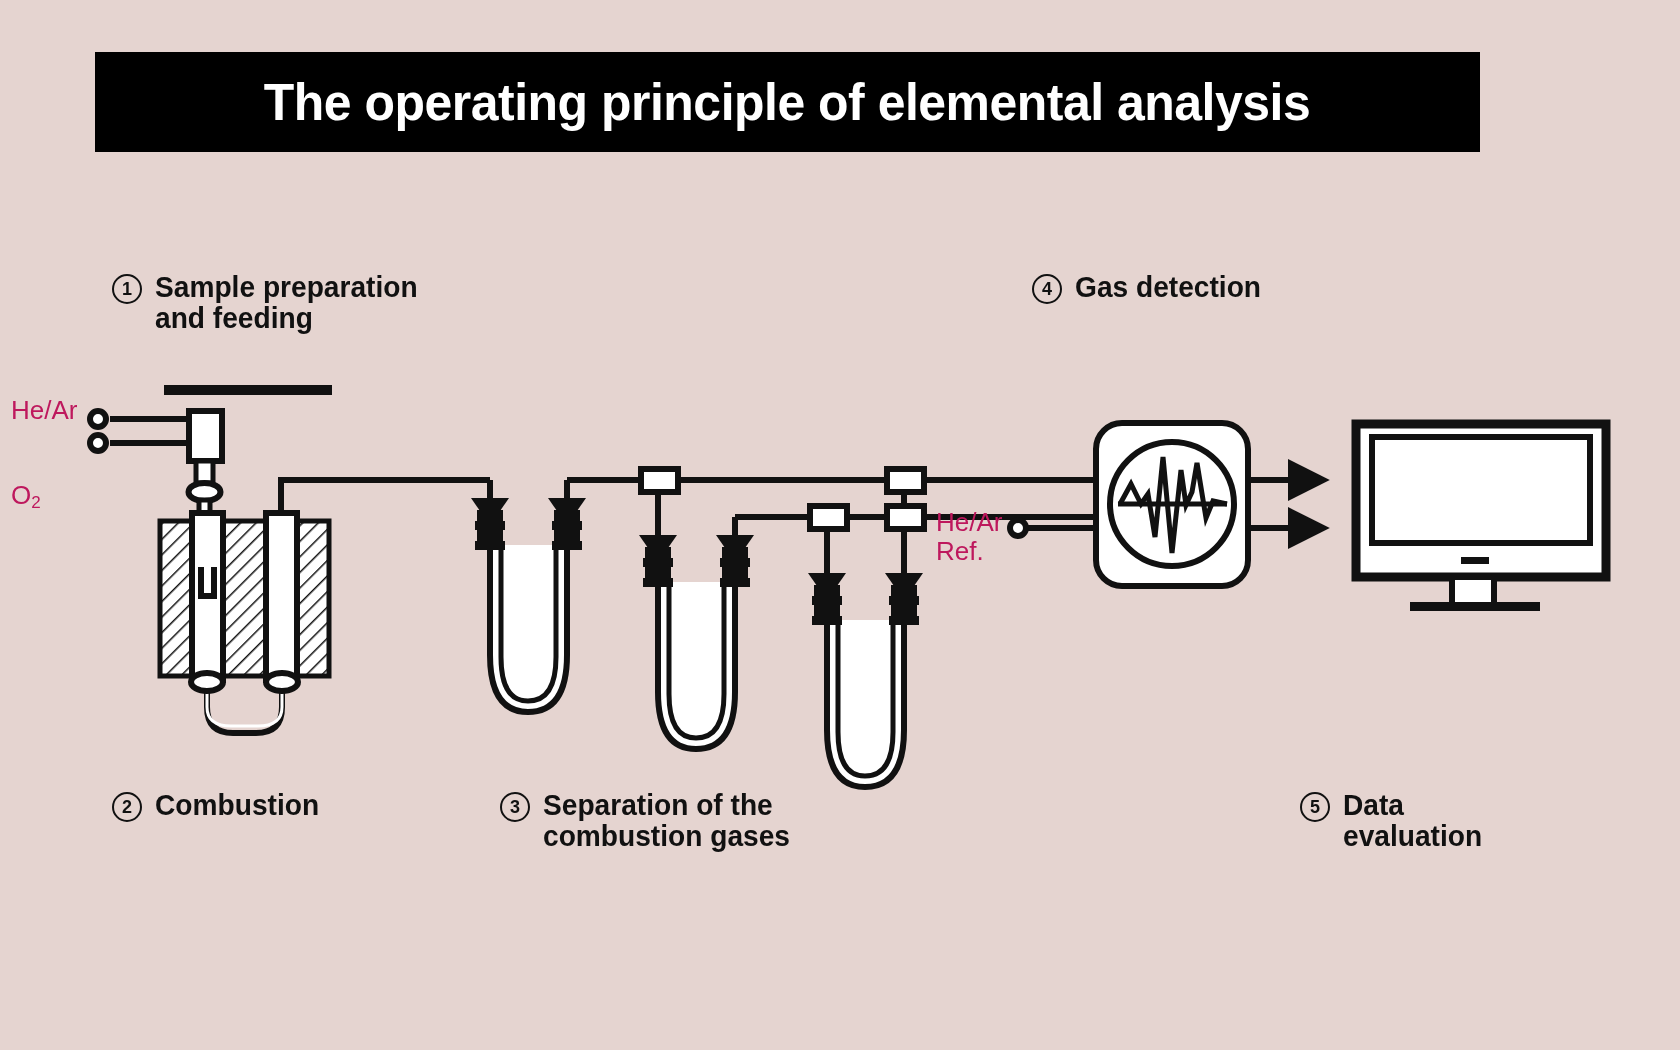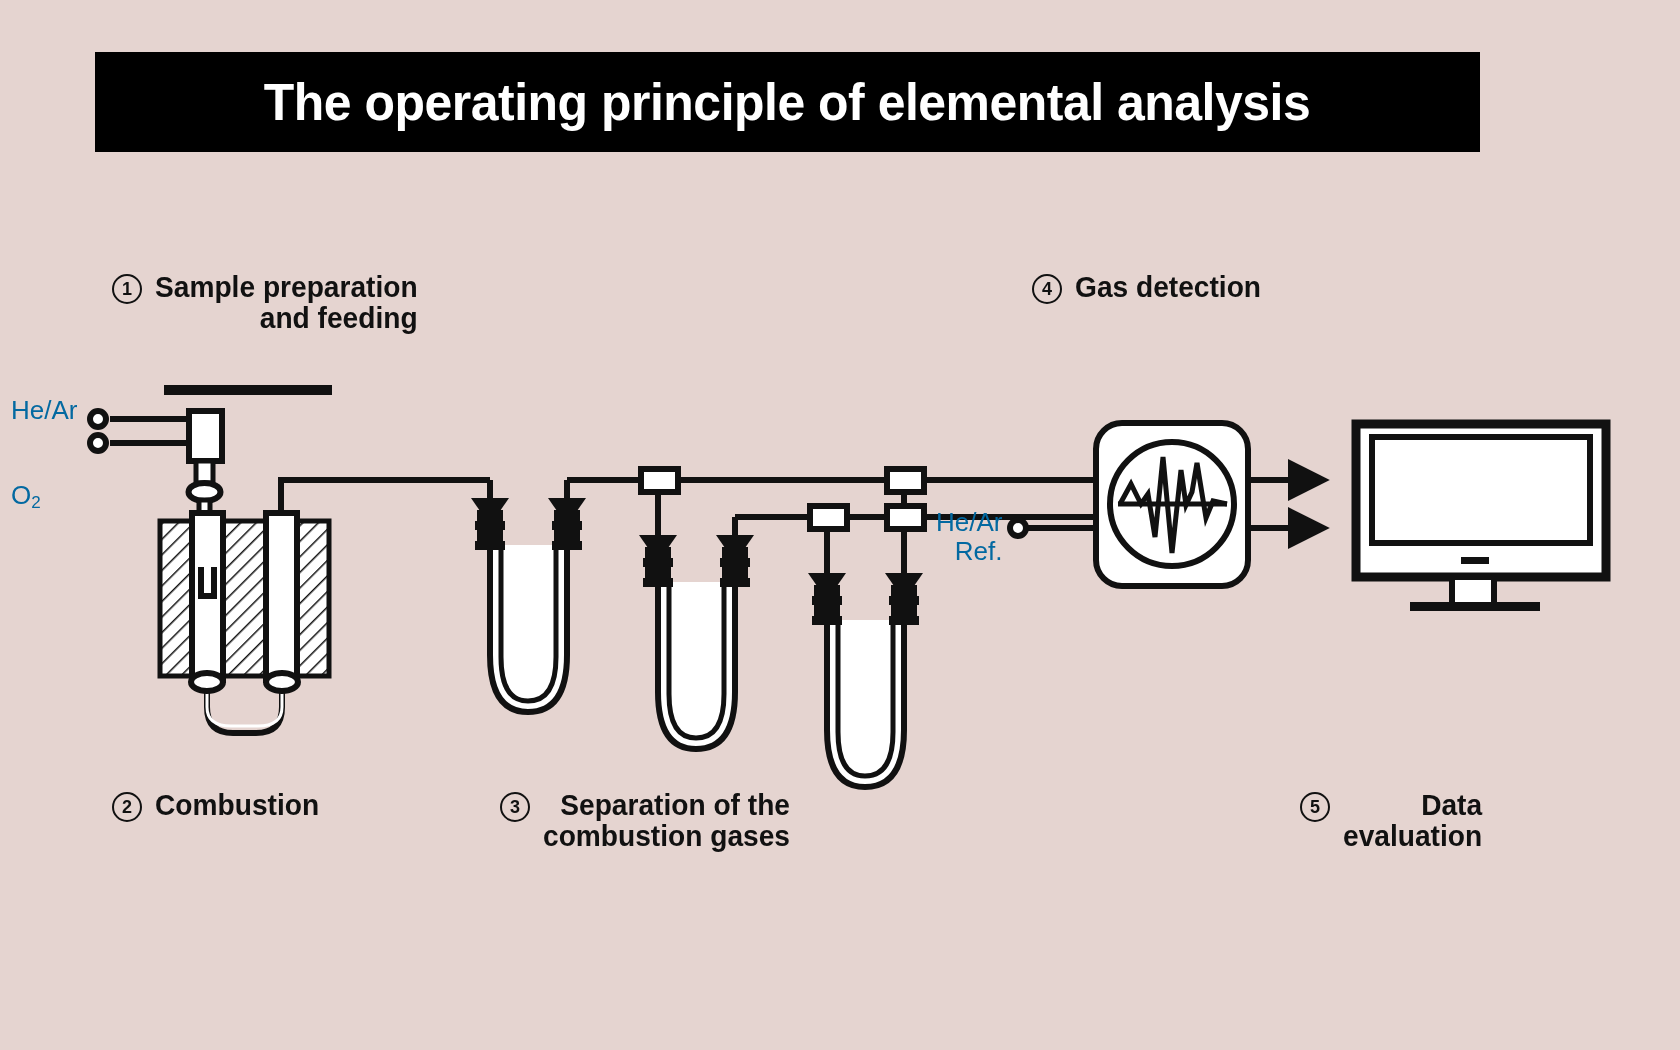--- a/index.html
+++ b/index.html
@@ -8,21 +8,20 @@
     padding: 0;
     background: #e5d4d0;
   }
   #stage {
     position: relative;
     width: 1680px;
     height: 1050px;
     background: #e5d4d0;
     overflow: hidden;
     font-family: "Liberation Sans", sans-serif;
-    text-align: right;
   }
 
   
   #title-banner {
     position: absolute;
     left: 95px;
     top: 52px;
     width: 1385px;
     height: 100px;
     background: #000000;
@@ -80,21 +79,21 @@
   #label-4 { left: 1032px; top: 272px; }
   #label-5 { left: 1300px; top: 790px; }
 
   
   .plain-label {
     position: absolute;
     font-family: "Liberation Sans", sans-serif;
     font-weight: normal;
     font-size: 26px;
     line-height: 1.1;
-    color: #0369a1;
+    color: #be185d;
     white-space: pre-line;
   }
   #gas-label-hear { left: 11px; top: 396px; }
   #gas-label-o2   { left: 11px; top: 452px; }
   #gas-label-ref  { left: 936px; top: 508px; }
   .sub { font-size: 17px; vertical-align: -4px; }
 
   
   #schematic {
     position: absolute;

